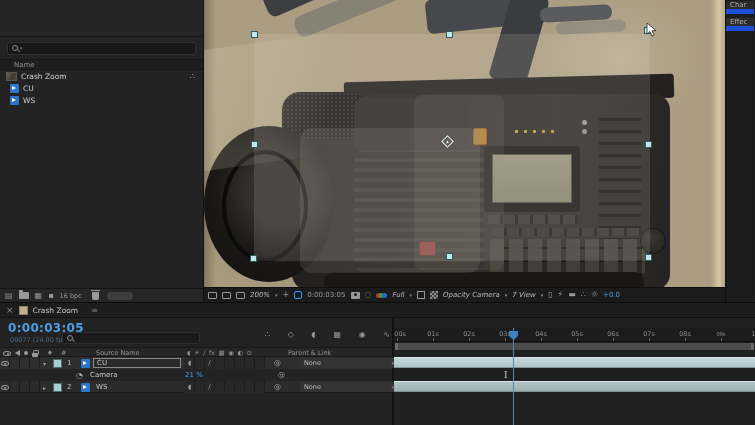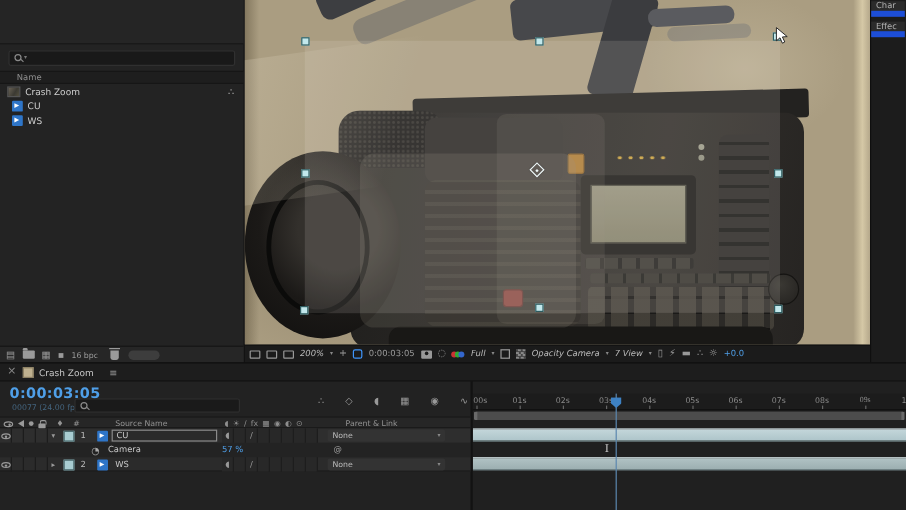--- a/index.html
+++ b/index.html
@@ -132,21 +132,21 @@
   .r-abs { position:absolute; top:0; height:12px; display:flex; align-items:center; }
   .av-cells { position:absolute; left:0; top:0; width:40px; height:12px; display:flex; }
   .av-cells i { width:10px; height:12px; border-right:1px solid #1c1c1c; display:flex; align-items:center; justify-content:center; }
   .chev { font-size:6px; color:#999; }
   .label-chip { width:9px; height:9px; background:#a9cdd2; border:1px solid #4e6d71; }
   .lyr-num { color:#bbb; }
   .name-box { border:1px solid #8a8a8a; height:10px; display:flex; align-items:center; padding:0 3px; width:88px; background:#2a2a2a; }
   .sw-cells { position:absolute; left:185px; top:0; height:12px; display:flex; }
   .sw-cells i { width:10px; height:12px; border-right:1px solid #1d1d1d; background:#282828; display:flex; align-items:center; justify-content:center; font-size:7px; color:#999; font-style:normal; }
   .pickwhip { position:absolute; left:274px; top:0; height:12px; display:flex; align-items:center; color:#9a9a9a; font-size:7px; }
-  .parent-dd { position:absolute; left:273px; top:1px; width:98px; height:10px; background:#333; border-radius:2px; display:flex; align-items:center; padding:0 4px; font-size:6.5px; color:#bbb; }
+  .parent-dd { position:absolute; left:300px; top:1px; width:98px; height:10px; background:#333; border-radius:2px; display:flex; align-items:center; padding:0 4px; font-size:6.5px; color:#bbb; }
   .parent-dd .dd-chev { margin-left:auto; font-size:5px; color:#888; }
   .stopwatch { font-size:8px; color:#aaa; }
   .op-val { color:#4f9fe8; }
 
   .tl-div { width:2px; background:#121212; }
   .tl-right { position:relative; flex:1; background:#202020; overflow:hidden; }
   .ruler { position:absolute; left:0; top:10px; right:0; height:14px; background:#1c1c1c; border-bottom:1px solid #0f0f0f; overflow:hidden; }
   .tick-label { position:absolute; top:2px; transform:translateX(-50%); font-size:6.5px; color:#8a8a8a; white-space:nowrap; }
   .tick-mark { position:absolute; bottom:0; width:1px; height:3px; background:#666; }
   .work-area { position:absolute; left:1px; right:1px; top:25px; height:7px; background:#4c4c4c; border-left:3px solid #6a6a6a; border-right:3px solid #6a6a6a; border-radius:1px; }
@@ -383,21 +383,21 @@
           <span class="pickwhip">@</span>
           <span class="parent-dd">
               <span>None</span>
               <span class="dd-chev">▾</span>
             </span>
         </div>
 
         <div class="tl-row row-op">
           <span class="r-abs stopwatch" style="left:76px;">◔</span>
           <span class="r-abs" style="left:90px;">Camera</span>
-          <span class="r-abs op-val" style="left:185px;">57 %</span>
+          <span class="r-abs op-val" style="left:185px;">21 %</span>
           <span class="pickwhip" style="left:278px;">@</span>
         </div>
 
         <div class="tl-row row-ws">
           <span class="av-cells">
               <i>
                 <span class="eye-ico"></span>
               </i>
               <i></i>
               <i></i>

